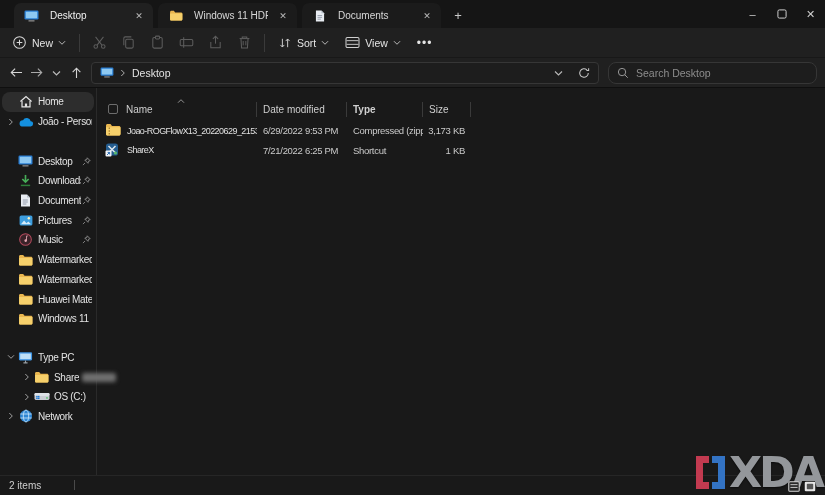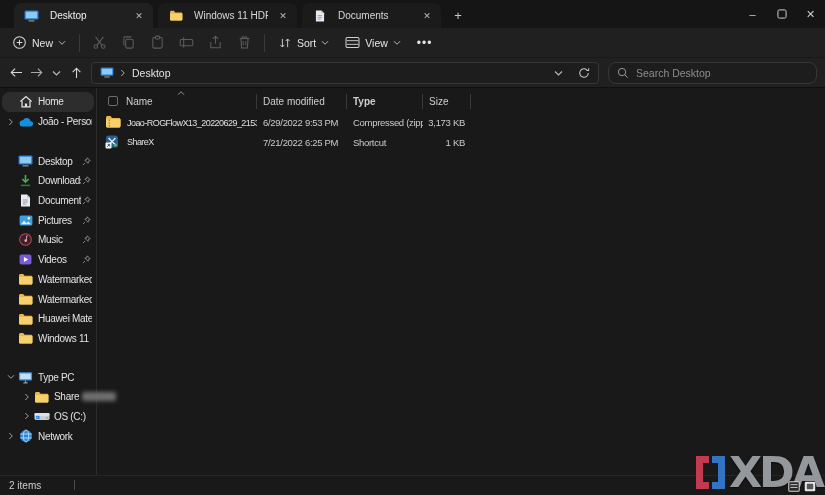--- a/index.html
+++ b/index.html
@@ -58,21 +58,21 @@
   .sb-item.selected { background:#2d2d2d; }
   .sb-chev { width:13px; flex-shrink:0; display:flex; align-items:center; justify-content:center; color:#a8a8a8; }
   .sb-icon { width:17px; height:16px; margin-right:4px; flex-shrink:0; display:flex; align-items:center; justify-content:center; }
   .sb-label { flex:1; white-space:nowrap; overflow:hidden; }
   .sb-pin { width:11px; flex-shrink:0; display:flex; align-items:center; justify-content:center; }
   .sb-gap20 { height:20px; } .sb-gap19 { height:19px; }
   .indent .sb-chev { margin-left:16px; }
   .redact { display:inline-block; width:34px; height:9px; background:#707070; border-radius:2px;
     filter:blur(2px); margin-left:3px; flex-shrink:0; }
 
-  .main { flex:1; position:relative; padding-top:4px; }
+  .main { flex:1; position:relative; padding-top:4px;margin-top:8px; }
   .list-header { display:flex; height:18px; align-items:center; position:relative; font-size:10px; color:#cfcfcf; }
   .hcell { display:flex; align-items:center; height:15px; border-right:1px solid #3a3a3a; padding-left:6px; }
   .h-name { width:160px; padding-left:11px; gap:8px; }
   .h-date { width:90px; } .h-type { width:76px;font-weight:bold; } .h-size { width:48px; }
   .checkbox { width:10px; height:10px; border:1px solid #6d6d6d; border-radius:2px; background:transparent; flex-shrink:0; }
   .sort-caret { position:absolute; left:80px; top:-2px; color:#9a9a9a; }
 
   .rows { margin-top:3px; }
   .row { display:flex; height:19.5px; align-items:center; font-size:9.5px; color:#cbcbcb; }
   .c-name { width:160px; display:flex; align-items:center; gap:5px; padding-left:8px; overflow:hidden; }
@@ -404,36 +404,20 @@
       </span>
       <span class="sb-label">Music</span>
       <span class="sb-pin">
         <svg width="9" height="9" viewBox="0 0 10 10">
             <path d="M5.8.9l3.3 3.3-1.9.5-.5 2.3-3.6-3.6 2.2-.5z" fill="none" stroke="#9a9a9a" stroke-width=".9"></path>
             <path d="M3.3 6.7L1 9" stroke="#9a9a9a" stroke-width=".9"></path>
           </svg>
       </span>
     </div>
 
-    <div class="sb-item">
-      <span class="sb-chev"></span>
-      <span class="sb-icon">
-        <svg width="13" height="11" viewBox="0 0 14 12">
-            <rect x="0.5" y="0.5" width="13" height="11" rx="2.2" fill="#7a5bd6"></rect>
-            <path d="M5.3 3.4l4.6 2.6-4.6 2.6z" fill="#fff"></path>
-          </svg>
-      </span>
-      <span class="sb-label">Videos</span>
-      <span class="sb-pin">
-        <svg width="9" height="9" viewBox="0 0 10 10">
-            <path d="M5.8.9l3.3 3.3-1.9.5-.5 2.3-3.6-3.6 2.2-.5z" fill="none" stroke="#9a9a9a" stroke-width=".9"></path>
-            <path d="M3.3 6.7L1 9" stroke="#9a9a9a" stroke-width=".9"></path>
-          </svg>
-      </span>
-    </div>
 
     <div class="sb-item">
       <span class="sb-chev"></span>
       <span class="sb-icon">
         <svg width="15" height="12" viewBox="0 0 16 13">
             <path d="M1 2.5C1 1.7 1.7 1 2.5 1h3L7 3h7c.8 0 1.5.7 1.5 1.5V11c0 .8-.7 1.5-1.5 1.5H2.5C1.7 12.5 1 11.8 1 11V2.5z" fill="#e9b64f"></path>
             <path d="M1 4.2h14.5V11c0 .8-.7 1.5-1.5 1.5H2.5C1.7 12.5 1 11.8 1 11V4.2z" fill="#f6d06b"></path>
           </svg>
       </span>
       <span class="sb-label">Watermarked</span>

